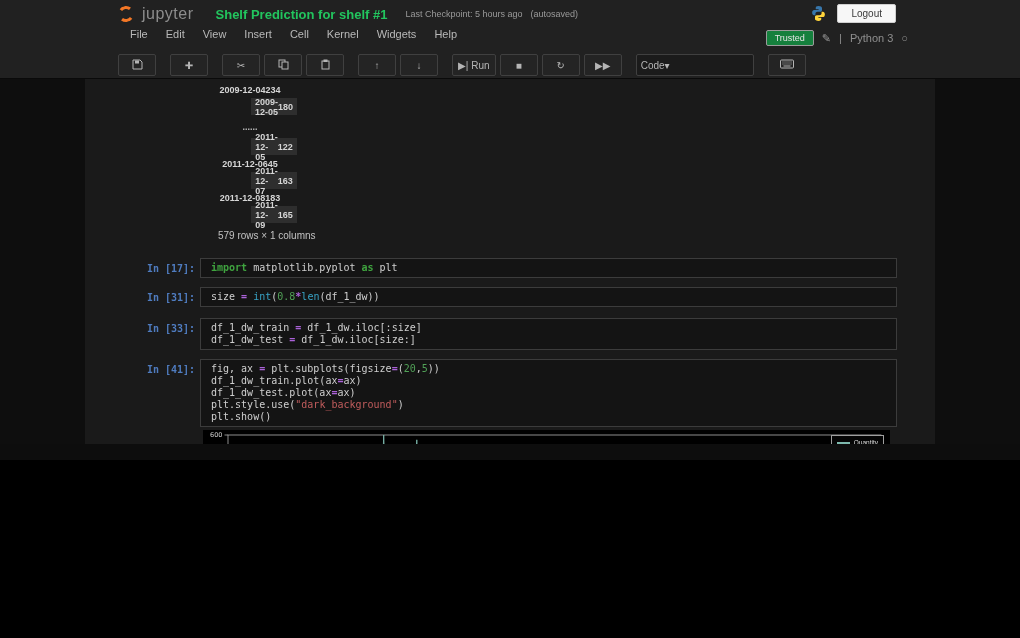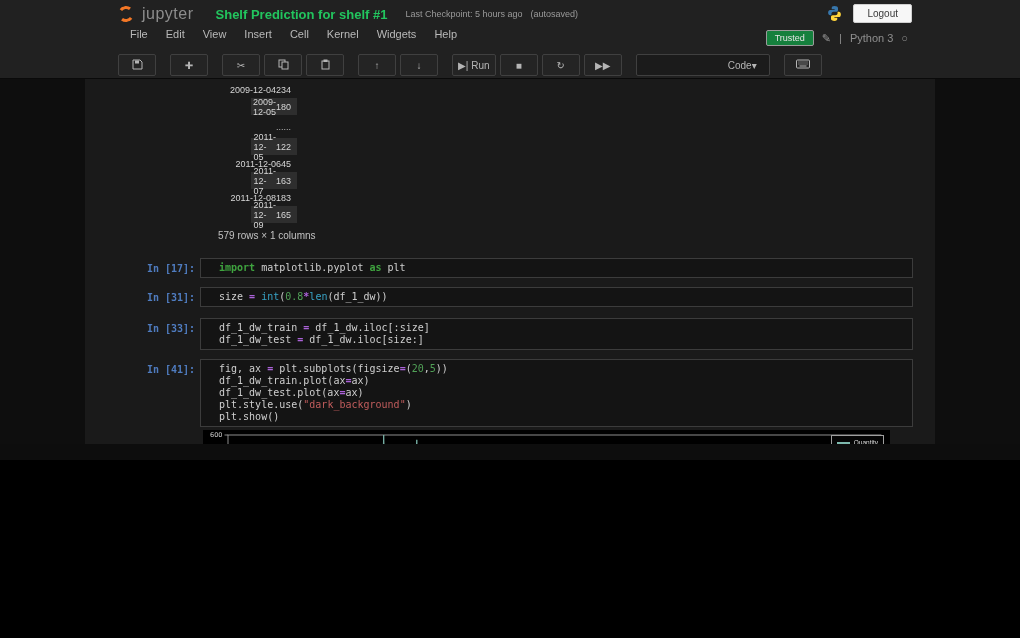--- a/index.html
+++ b/index.html
@@ -7,54 +7,54 @@
           font-family:"Liberation Sans","DejaVu Sans",sans-serif;-webkit-font-smoothing:antialiased;}
   
   .header{position:absolute;left:0;top:0;right:0;height:78px;background:#212121;border-bottom:1px solid #0a0a0a;}
   .hrow1{position:absolute;left:118px;top:0;height:28px;display:flex;align-items:center;gap:8px;}
   .logo-icon{width:16px;height:16px;border-radius:50%;border:3px solid transparent;
              border-top-color:#f37726;border-bottom-color:#f37726;box-sizing:border-box;transform:rotate(-8deg);}
   .wordmark{font-size:16px;color:#8d8d8d;letter-spacing:.5px;margin-right:14px;}
   .nbtitle{font-size:13px;font-weight:bold;color:#22c55e;margin-right:10px;}
   .checkpoint{font-size:9px;color:#9a9a9a;}
   .autosaved{font-size:9px;color:#9a9a9a;}
-  .hr1-right{position:absolute;right:108px;top:4px;display:flex;align-items:center;gap:10px;}
+  .hr1-right{position:absolute;right:124px;top:4px;display:flex;align-items:center;gap:10px;}
   .logout-btn{background:#f7f7f7;color:#3a3a3a;font-size:10px;padding:3px 13px;border:1px solid #cfcfcf;border-radius:2px;cursor:pointer;}
   .menubar{position:absolute;left:130px;top:28px;height:24px;display:flex;align-items:flex-start;gap:18px;}
   .menu-item{font-size:11px;color:#b9b9b9;cursor:pointer;}
   .menu-right{position:absolute;right:112px;top:30px;display:flex;align-items:center;gap:8px;}
   .trusted-btn{background:#15803d;border:1px solid #9b9b9b;color:#e3e3e3;font-size:9px;padding:2px 8px;border-radius:2px;}
   .pencil{color:#9a9a9a;font-size:11px;}
   .kernel-txt{color:#8f8f8f;font-size:11px;}
   .kernel-dot{color:#8f8f8f;font-size:11px;}
   .toolbar{position:absolute;left:118px;top:52px;height:26px;display:flex;align-items:center;gap:4px;}
   .tb-btn{min-width:26px;height:20px;background:#242424;border:1px solid #404040;border-radius:2px;
           color:#b5b5b5;font-size:10px;display:flex;align-items:center;justify-content:center;padding:0 5px;cursor:pointer;gap:3px;}
   .tb-gap{width:6px;}
   .celltype-select{width:108px;height:20px;background:#1b1b1b;border:1px solid #404040;border-radius:2px;
-          color:#b5b5b5;font-size:10px;display:flex;align-items:center;justify-content:flex-end;padding:0 12px;cursor:pointer;}
+          color:#b5b5b5;font-size:10px;display:flex;align-items:center;justify-content:flex-start;padding:0 4px;cursor:pointer;}
   
   .edge{position:absolute;top:79px;bottom:0;background:#0e0e0e;}
   .edge-left{left:0;width:85px;} .edge-right{right:0;width:85px;}
   .notebook{position:absolute;left:85px;top:79px;width:850px;height:543px;background:#1a1a1a;}
   .bottom-strip{position:absolute;left:0;right:0;bottom:0;height:16px;background:#0d0d0d;}
   
   .df-table{position:absolute;left:203px;top:81px;width:94px;}
-  .df-row{display:flex;justify-content:flex-end;height:15px;align-items:center;
-          font-size:9px;font-weight:normal;color:#d6d6d6;padding:1px 6px;}
+  .df-row{display:flex;justify-content:center;height:15px;align-items:center;
+          font-size:9px;font-weight:bold;color:#d6d6d6;padding:1px 6px;}
   .df-row.striped{background:#2e2e2e;margin-left:48px;}
   .df-row.ellipsis{margin:3px 0;color:#bdbdbd;}
   .df-date{text-align:left;} .df-val{text-align:right;}
   .df-summary{position:absolute;left:218px;top:230px;font-size:10px;color:#c2c2c2;}
   
   .cell{position:absolute;left:0;width:1020px;}
   .prompt{position:absolute;left:146px;top:5px;width:50px;font-family:"DejaVu Sans Mono",monospace;
           font-size:10px;font-weight:bold;color:#4f7cc0;text-align:center;}
   .codebox{position:absolute;left:200px;width:675px;background:#141414;border:1px solid #3c3c3c;
-           padding:3px 18px;font-family:"DejaVu Sans Mono",monospace;font-size:10px;line-height:12px;white-space:pre;}
+           padding:3px 10px;font-family:"DejaVu Sans Mono",monospace;font-size:10px;line-height:12px;white-space:pre;}
   .tk-kw{color:#3fa33f;font-weight:bold;} .tk-bi{color:#38a3c6;} .tk-num{color:#51a157;}
   .tk-op{color:#ab62d8;font-weight:bold;} .tk-str{color:#c05c5c;} .tk-pl{color:#cfcfcf;}
   
   .chart-out{position:absolute;left:203px;top:430px;width:687px;height:184px;background:#000;}
   .chart-out svg{position:absolute;left:0;top:0;}
   .legend{position:absolute;right:6px;top:5px;border:1px solid #9f9f9f;background:#050505;padding:2px 5px;}
   .legend-row{display:flex;align-items:center;gap:4px;height:9px;}
   .legend-swatch{width:13px;height:2px;}
   .legend-label{font-size:6.5px;color:#dcdcdc;}
 </style>

